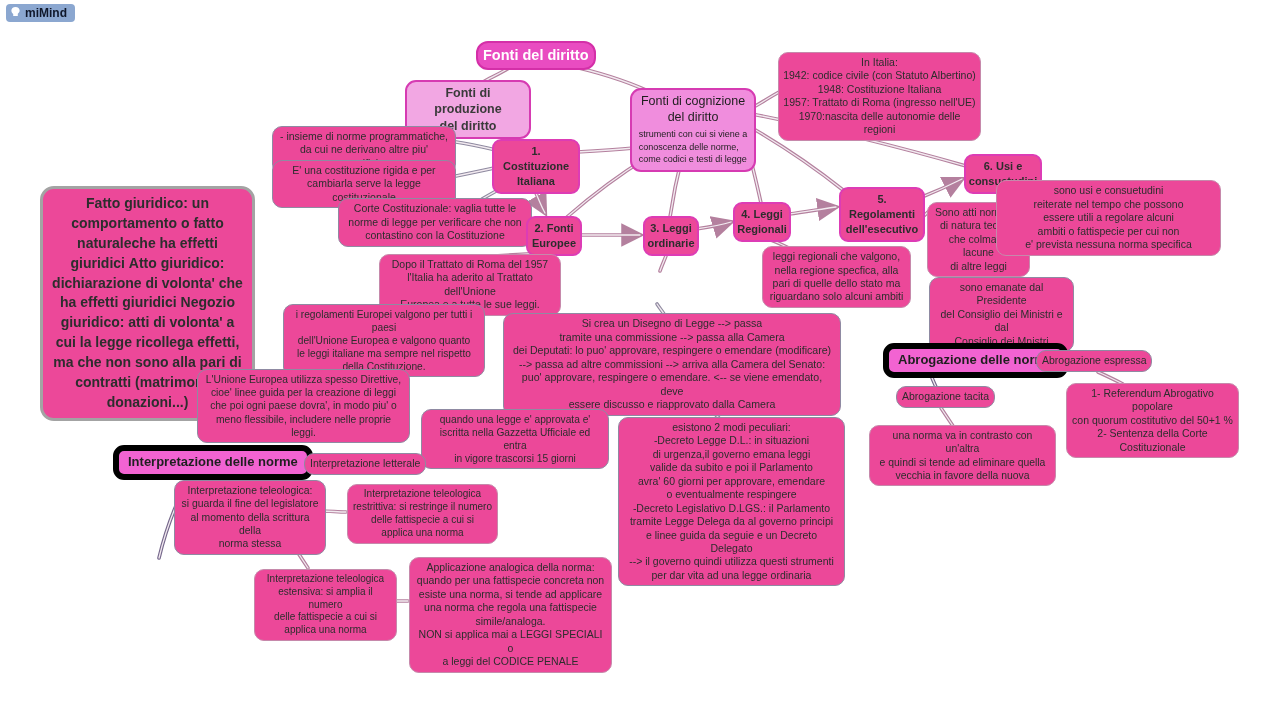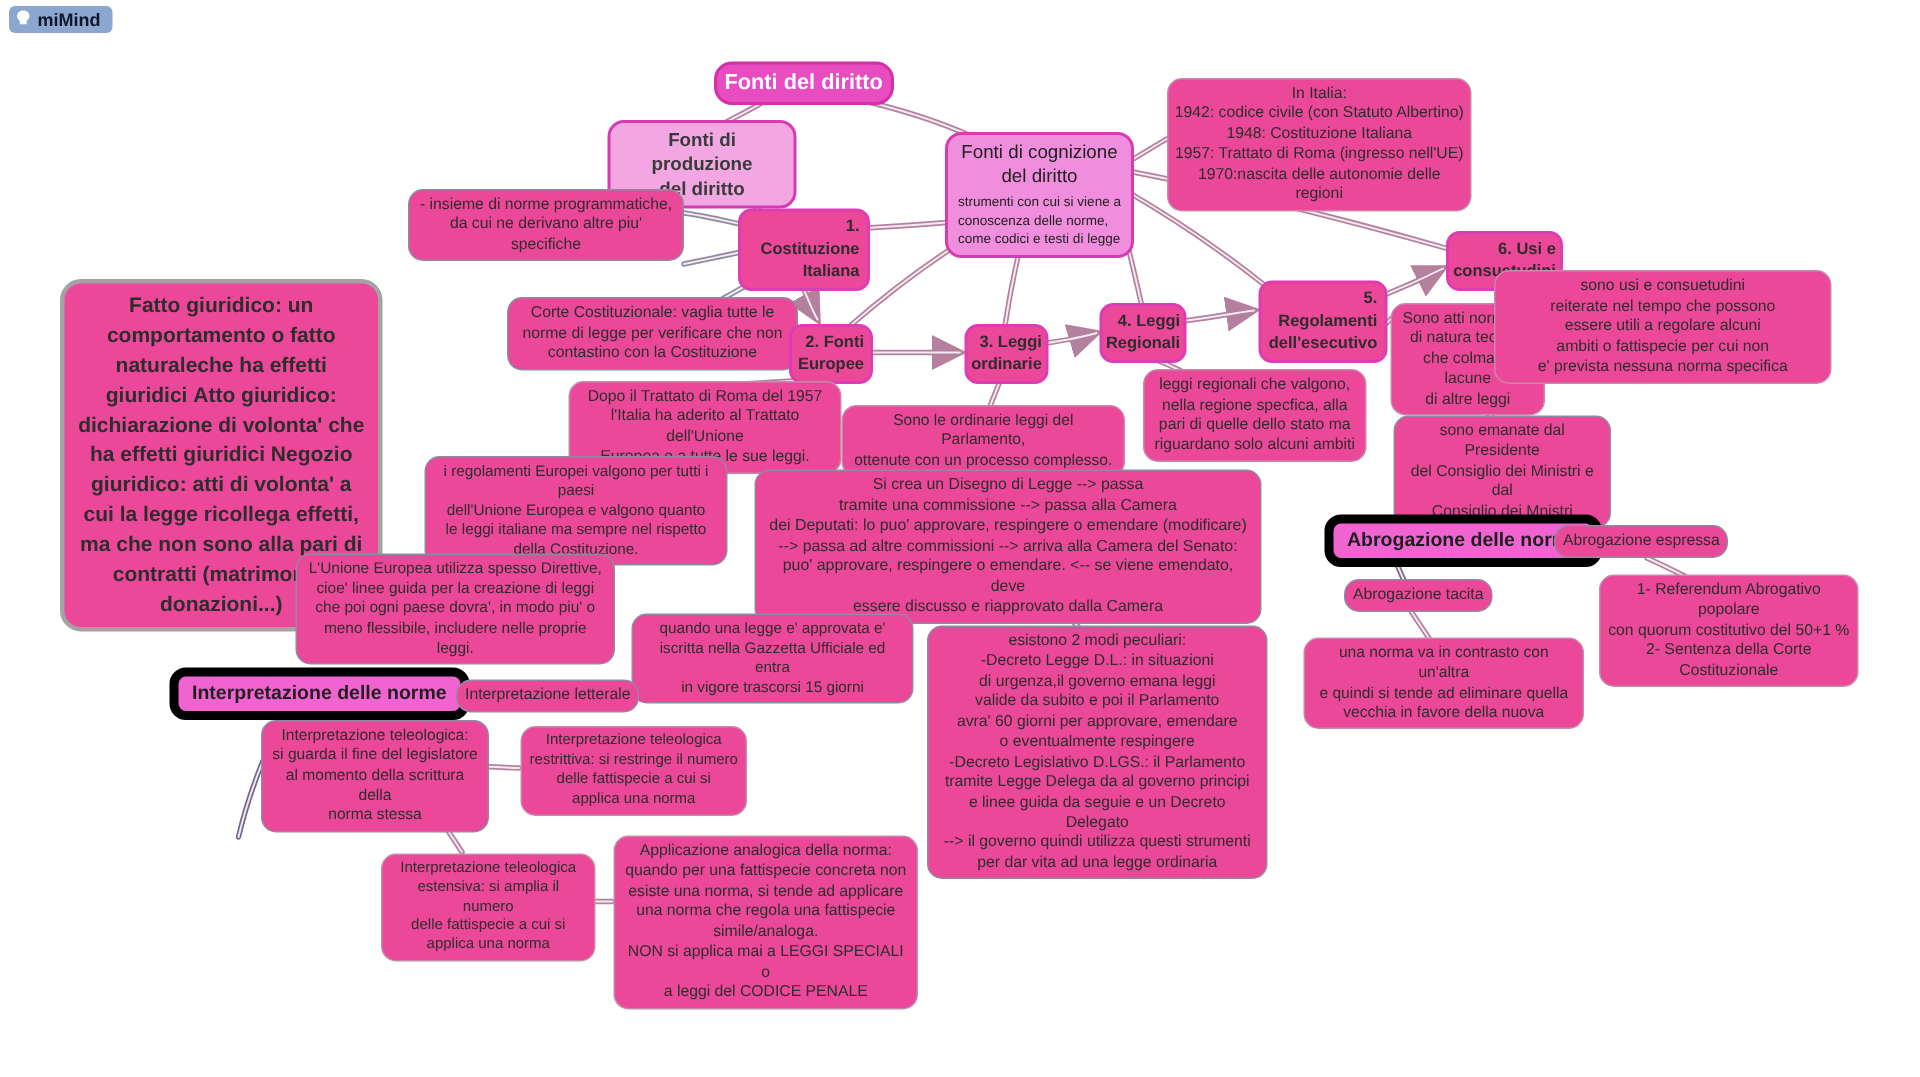--- a/index.html
+++ b/index.html
@@ -11,21 +11,21 @@
   .c-purp{stroke:#76688c;}
   svg.lines path.core{stroke:#f2eaf0;stroke-width:1.3;}
   .node{position:absolute;box-sizing:border-box;display:flex;flex-direction:column;align-items:center;justify-content:center;
         text-align:center;white-space:pre-line;background:#ec4899;border-radius:10px;color:#2d2d2d;
         font-size:10.5px;line-height:1.28;padding:3px 5px;}
   .v-main{background:#e94cc1;border:2px solid #d42fa8;color:#fff;font-weight:bold;font-size:14.5px;border-radius:12px;}
   .v-pink{background:#f2a7e3;border:2px solid #d63bb2;font-weight:bold;font-size:12.5px;line-height:1.3;color:#3a3a3a;border-radius:11px;}
   .v-cog{background:#f08ddd;border:2px solid #d63bb2;color:#1e1e1e;border-radius:11px;}
   .cog-title{font-weight:normal;font-size:12.5px;line-height:1.25;white-space:pre-line;}
   .cog-note{font-size:9px;line-height:1.4;text-align:left;margin-top:3px;white-space:pre-line;}
-  .v-num{border:2px solid #dd3cb5;font-weight:bold;font-size:11px;line-height:1.35;border-radius:9px;text-align:right;}
+  .v-num{border:2px solid #dd3cb5;font-weight:bold;font-size:11px;line-height:1.35;border-radius:9px;}
   .v-pl{border:1.5px solid #c689ab;}
   .v-gl{border:1.5px solid #8f8aa2;}
   .v-fatto{border:3px solid #a3a3a3;border-radius:14px;font-size:14px;line-height:1.42;font-weight:bold;}
   .v-bright{background:#f263d2;border:6px solid #000000;font-weight:bold;font-size:13px;color:#1f1f1f;border-radius:11px;padding:3px 9px;}
   .pill{white-space:nowrap;}
   .rich{white-space:pre-line;}
   .logo{position:absolute;left:6px;top:4px;background:#8ba7d0;color:#0f172a;font-weight:bold;font-size:12px;
         padding:2px 8px 2px 4px;border-radius:4px;display:flex;align-items:center;gap:4px;}
 </style>
 </head>
@@ -148,20 +148,22 @@
 1948: Costituzione Italiana
 1957: Trattato di Roma (ingresso nell'UE)
 1970:nascita delle autonomie delle regioni</span></div>
 
   <div class="node v-fatto" style="left:40px;top:186px;width:215px;min-height:131px;padding:5px 7px;">
     <div class="rich"><b>Fatto giuridico:</b><span> un comportamento o fatto naturaleche ha effetti giuridici </span><b>Atto giuridico:</b><span> dichiarazione di volonta' che ha effetti giuridici </span><b>Negozio giuridico:</b><span> atti di volonta' a cui la legge ricollega effetti, ma che non sono alla pari di contratti (matrimonio, donazioni...)</span></div>
   </div>
 
   <div class="node v-gl" style="left:272px;top:126px;width:184px;min-height:32px;"><span>- insieme di norme programmatiche,
 da cui ne derivano altre piu' specifiche</span></div>
+  <div class="node v-gl" style="left:272px;top:160px;width:184px;min-height:34px;"><span>E' una costituzione rigida e per
+cambiarla serve la legge costituzionale</span></div>
   <div class="node v-gl" style="left:338px;top:198px;width:194px;min-height:49px;"><span>Corte Costituzionale: vaglia tutte le
 norme di legge per verificare che non
 contastino con la Costituzione</span></div>
 
   <div class="node v-num" style="left:492px;top:139px;width:88px;min-height:34px;"><span>1. Costituzione
 Italiana</span></div>
   <div class="node v-num" style="left:526px;top:216px;width:56px;min-height:38px;"><span>2. Fonti
 Europee</span></div>
   <div class="node v-num" style="left:643px;top:216px;width:56px;min-height:38px;"><span>3. Leggi
 ordinarie</span></div>
@@ -177,22 +179,20 @@
 Europea e a tutte le sue leggi.</span></div>
   <div class="node v-gl" style="left:283px;top:304px;width:202px;min-height:61px;font-size:10.2px;"><span>i regolamenti Europei valgono per tutti i paesi
 dell'Unione Europea e valgono quanto
 le leggi italiane ma sempre nel rispetto
 della Costituzione.</span></div>
   <div class="node v-gl" style="left:197px;top:369px;width:213px;min-height:63px;font-size:10.3px;"><span>L'Unione Europea utilizza spesso Direttive,
 cioe' linee guida per la creazione di leggi
 che poi ogni paese dovra', in modo piu' o
 meno flessibile, includere nelle proprie leggi.</span></div>
 
-  <div class="node v-pl" style="left:561px;top:270px;width:189px;min-height:34px;font-size:10.4px;"><span>Sono le ordinarie leggi del Parlamento,
-ottenute con un processo complesso.</span></div>
   <div class="node v-gl" style="left:503px;top:313px;width:338px;min-height:89px;font-size:10.6px;"><span>Si crea un Disegno di Legge --&gt; passa
 tramite una commissione --&gt; passa alla  Camera
 dei Deputati: lo puo' approvare, respingere o emendare (modificare)
 --&gt; passa ad altre commissioni --&gt; arriva alla Camera del Senato:
 puo' approvare, respingere o emendare. &lt;-- se viene emendato, deve
 essere discusso e riapprovato dalla Camera</span></div>
   <div class="node v-gl" style="left:421px;top:409px;width:188px;min-height:49px;font-size:10.2px;"><span>quando una legge e' approvata e'
 iscritta nella Gazzetta Ufficiale ed entra
 in vigore trascorsi 15 giorni</span></div>
   <div class="node v-gl" style="left:618px;top:417px;width:227px;min-height:155px;"><span>esistono 2 modi peculiari:

